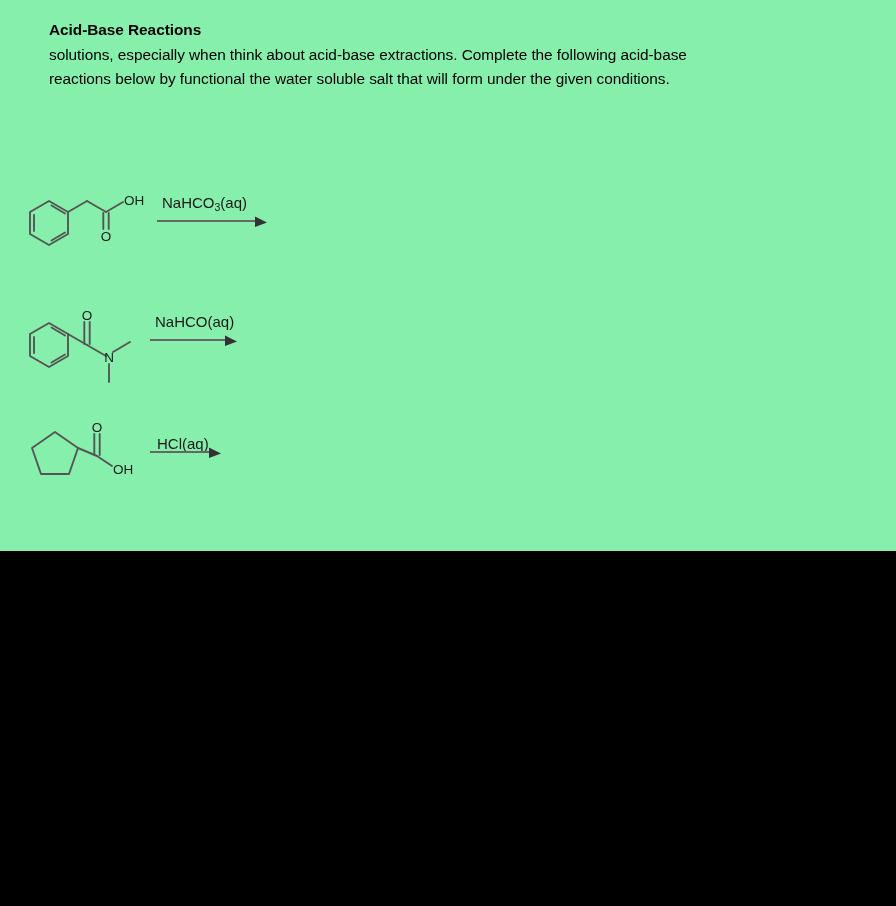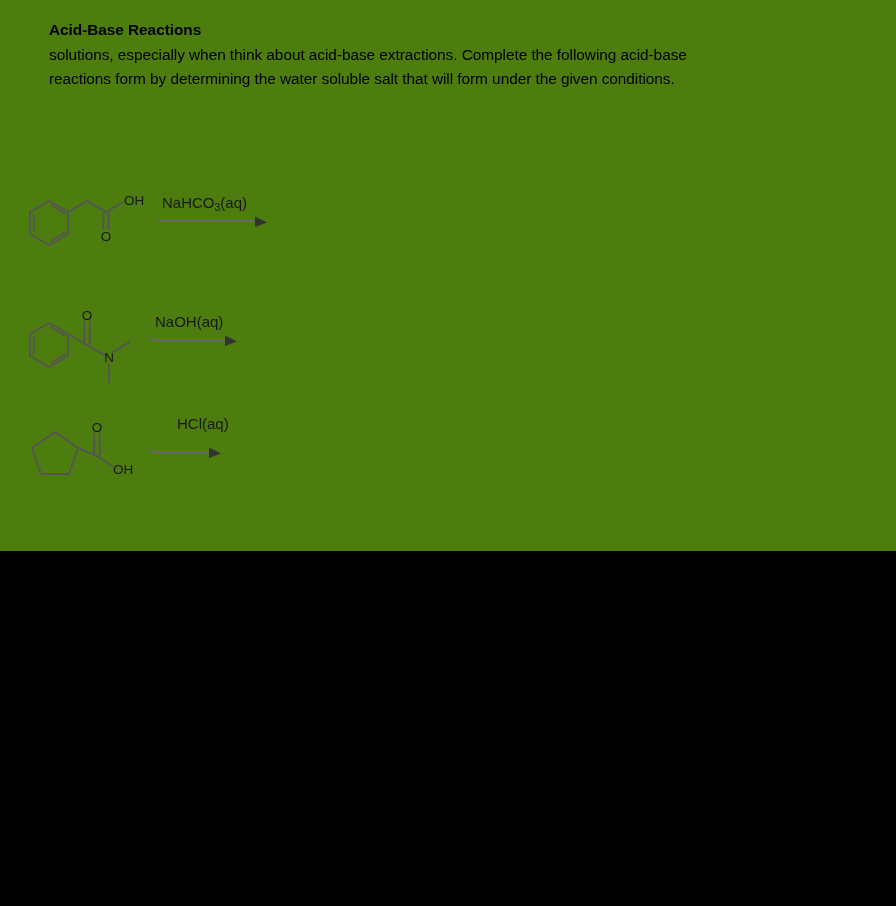--- a/index.html
+++ b/index.html
@@ -15,21 +15,21 @@
     overflow: hidden;
   }
 
   
   #worksheet {
     position: absolute;
     left: 0;
     top: 0;
     width: 896px;
     height: 551px;
-    background: #4d7c0f;
+    background: #86efac;
   }
 
   
   #intro {
     position: absolute;
     left: 49px;
     top: 18px;
     width: 800px;
   }
   #intro .line {
@@ -84,21 +84,21 @@
   }
 </style>
 </head>
 <body>
 
 <div id="worksheet">
 
   <div id="intro">
     <div class="line bold">Acid-Base Reactions</div>
     <div class="line">solutions, especially when think about acid-base extractions.  Complete the following acid-base</div>
-    <div class="line">reactions form by determining the water soluble salt that will form under the given conditions.</div>
+    <div class="line">reactions below by functional the water soluble salt that will form under the given conditions.</div>
   </div>
 
   <div class="reaction" id="reaction-1">
 
     <svg class="structure-svg" style="left:18px; top:0px;" width="150" height="70" viewBox="0 0 150 70">
       <g fill="none" stroke="#555555" stroke-width="1.9" stroke-linecap="round" stroke-linejoin="round">
 
         <polygon points="12,27 12,49 31,60 50,49 50,27 31,16"></polygon>
 
         <line x1="16" y1="30" x2="16" y2="46"></line>
@@ -145,21 +145,21 @@
         <line x1="69" y1="55" x2="88" y2="66"></line>
 
         <line x1="95" y1="62" x2="112" y2="52"></line>
 
         <line x1="91" y1="74" x2="91" y2="92"></line>
       </g>
       <text x="69" y="26" font-family="Liberation Sans, sans-serif" font-size="13.5" fill="#1a1a1a" text-anchor="middle" dominant-baseline="middle">O</text>
       <text x="91" y="68" font-family="Liberation Sans, sans-serif" font-size="13.5" fill="#1a1a1a" text-anchor="middle" dominant-baseline="middle">N</text>
     </svg>
 
-    <div class="condition-label" style="left:155px; top:23px;"><span>NaOH(aq)</span><sub></sub><span></span></div>
+    <div class="condition-label" style="left:155px; top:23px;"><span>NaHCO(aq)</span><sub></sub><span></span></div>
 
     <svg class="arrow-svg" style="left:148px; top:44px;" width="110" height="18" viewBox="0 0 110 18">
       <line x1="2" y1="6" x2="80" y2="6" stroke="#666666" stroke-width="2"></line>
       <path d="M77,1.5 L89,7.5 L77,12 Z" fill="#333333"></path>
     </svg>
   </div>
 
   <div class="reaction" id="reaction-3">
 
     <svg class="structure-svg" style="left:18px; top:0px;" width="150" height="80" viewBox="0 0 150 80">
@@ -171,21 +171,21 @@
 
         <line x1="76.3" y1="47" x2="76.3" y2="26"></line>
         <line x1="81.7" y1="47" x2="81.7" y2="26"></line>
 
         <line x1="79" y1="48" x2="94" y2="58"></line>
       </g>
       <text x="79" y="20" font-family="Liberation Sans, sans-serif" font-size="13.5" fill="#1a1a1a" text-anchor="middle" dominant-baseline="middle">O</text>
       <text x="95" y="62" font-family="Liberation Sans, sans-serif" font-size="13.5" fill="#1a1a1a" text-anchor="start" dominant-baseline="middle">OH</text>
     </svg>
 
-    <div class="condition-label" style="left:157px; top:7px;margin-left:20px;"><span>HCl(aq)</span><sub></sub><span></span></div>
+    <div class="condition-label" style="left:157px; top:27px;"><span>HCl(aq)</span><sub></sub><span></span></div>
 
     <svg class="arrow-svg" style="left:148px; top:38px;" width="100" height="18" viewBox="0 0 100 18">
       <line x1="2" y1="6" x2="64" y2="6" stroke="#666666" stroke-width="2"></line>
       <path d="M61,1.5 L73,7.5 L61,12 Z" fill="#333333"></path>
     </svg>
   </div>
 
 </div>
 
 <div id="black-band"></div>

